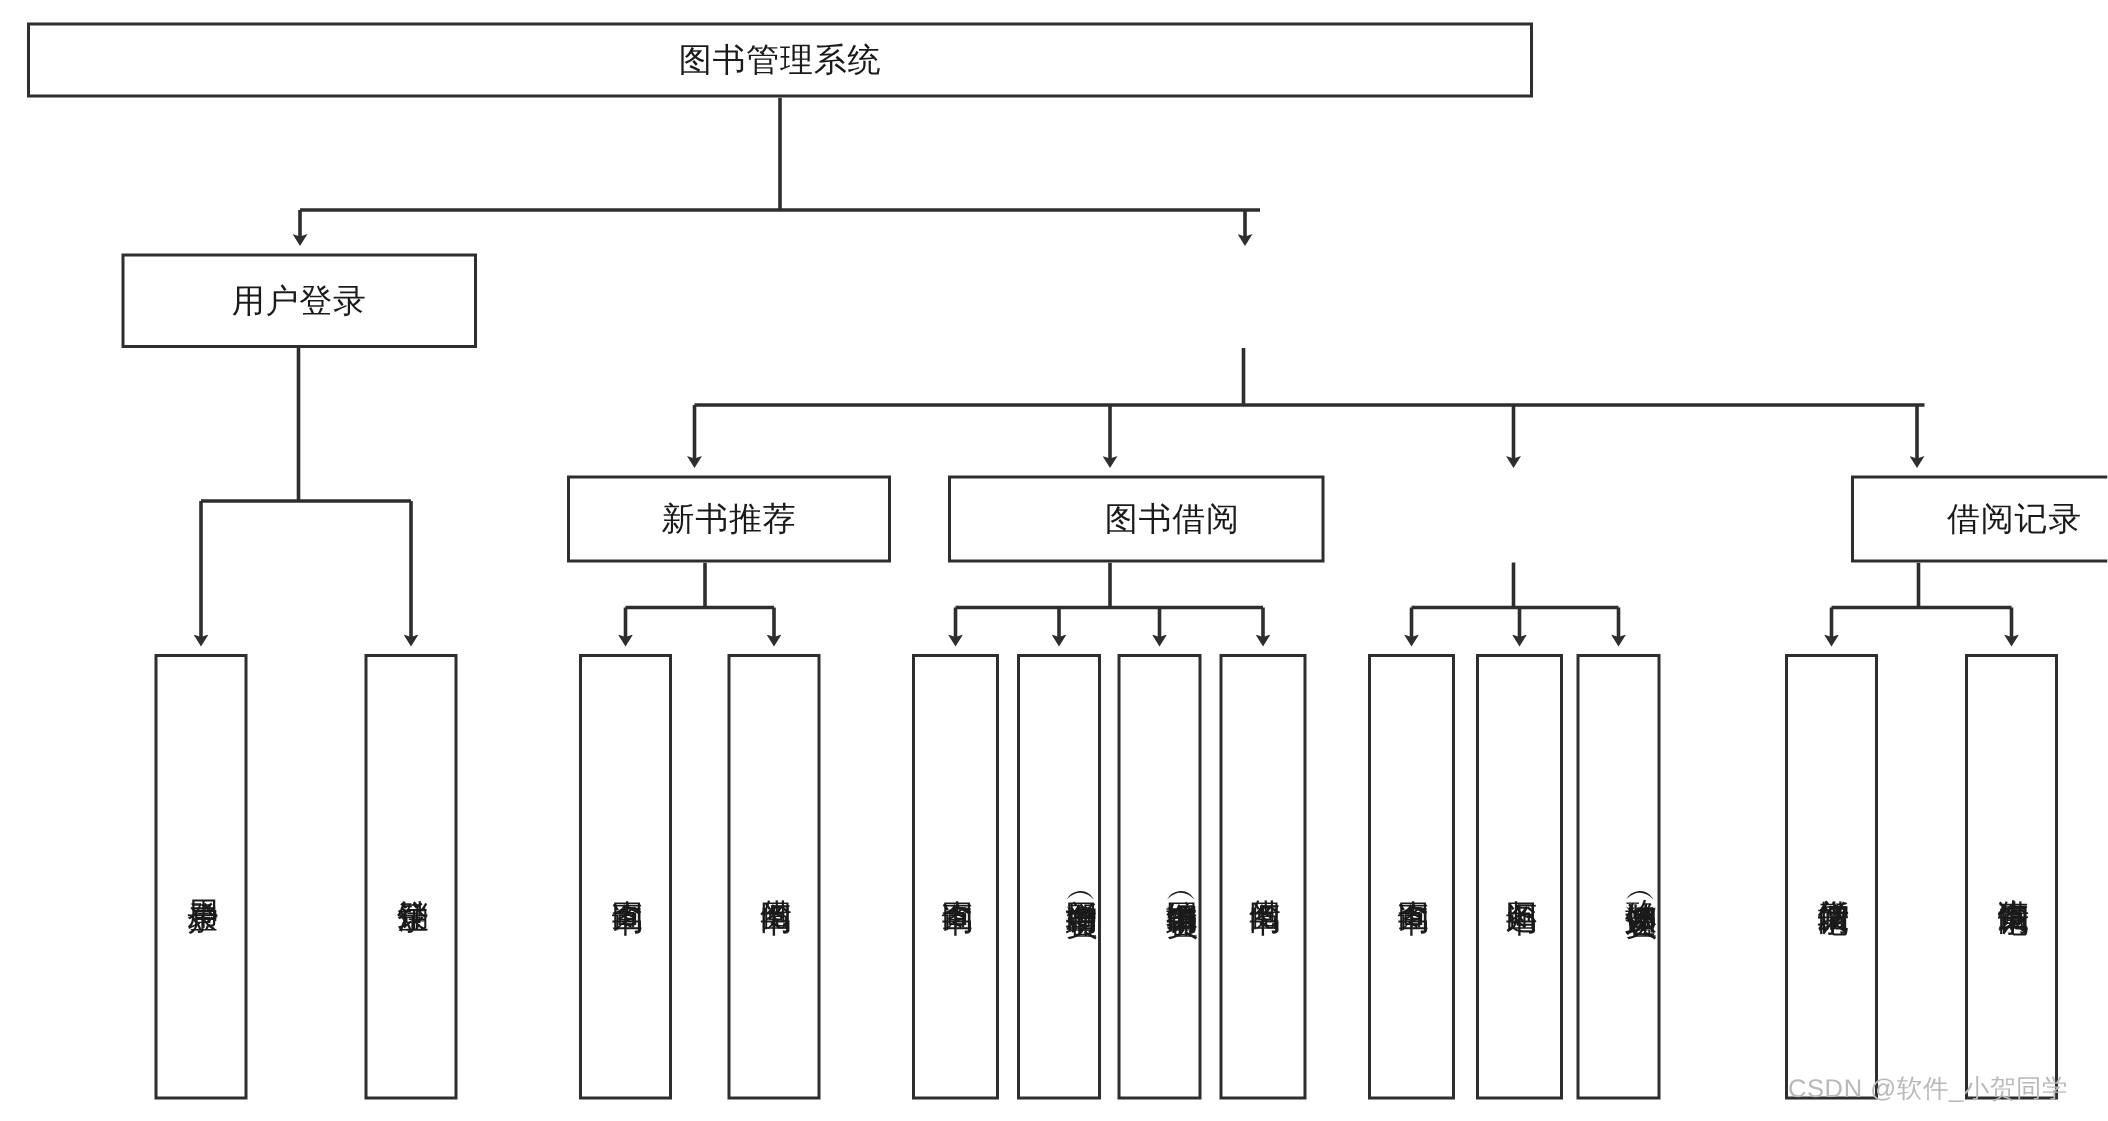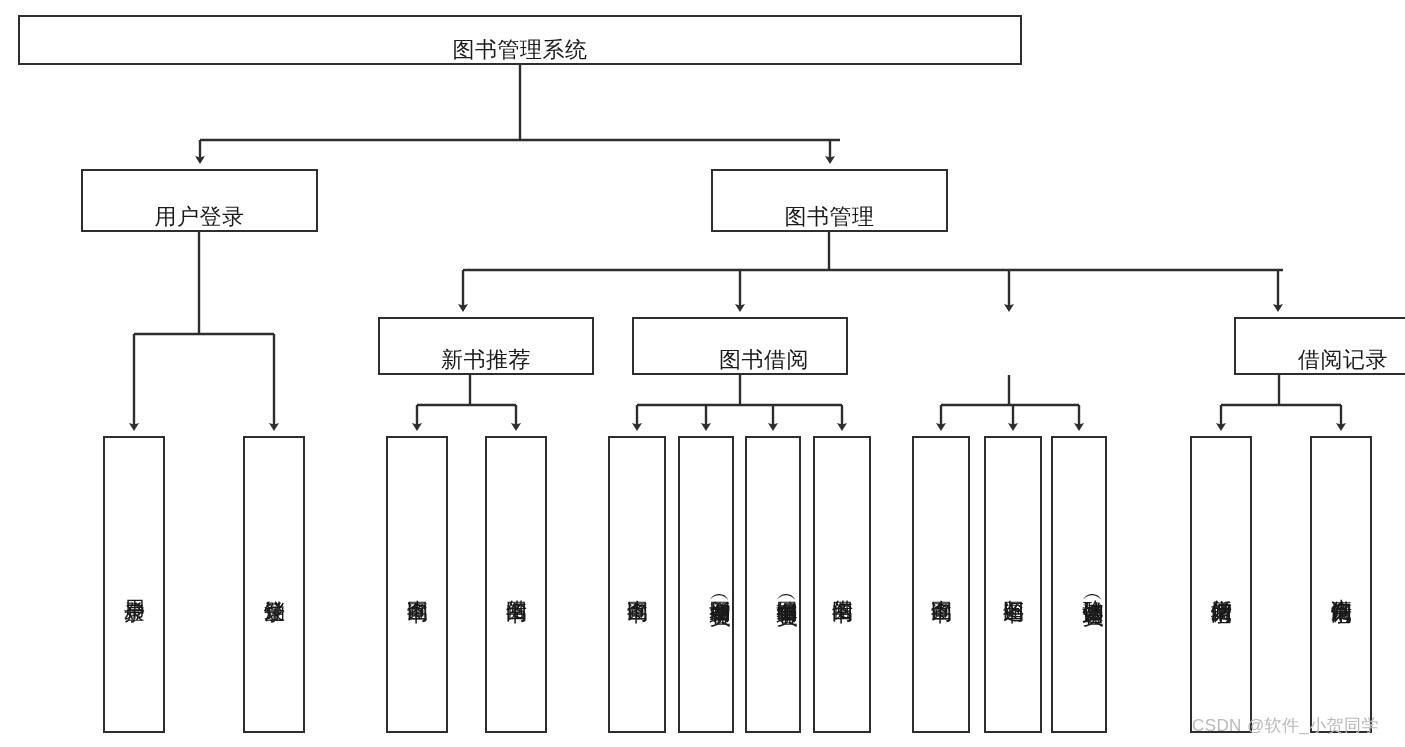--- a/index.html
+++ b/index.html
@@ -24,21 +24,21 @@
     width: 1405px;
     height: 747px;
     pointer-events: none;
   }
   .node {
     position: absolute;
     box-sizing: border-box;
     border: 2px solid #2e2e2e;
     background: #ffffff;
     display: flex;
-    align-items: flex-end;
+    align-items: center;
     justify-content: center;
     color: #1a1a1a;
     line-height: 1.18;
   }
   .node-h {
     font-size: 22px;
     letter-spacing: 0.5px;
   }
   .node-v {
     writing-mode: vertical-rl;
@@ -122,28 +122,25 @@
     </g>
   </svg>
 
   <div class="node node-h" style="left:18px; top:15px; width:1004px; height:50px;">
     <span>图书管理系统</span>
   </div>
 
   <div class="node node-h" style="left:81px; top:169px; width:237px; height:63px;">
     <span>用户登录</span>
   </div>
-  <div class="node node-h" style="left:711px; top:169px; width:237px; height:63px;">
-    <span>图书管理</span>
-  </div>
 
   <div class="node node-h" style="left:362px; top:317px; width:216px; height:58px;margin-left:16px;">
     <span>新书推荐</span>
   </div>
-  <div class="node node-h" style="left:632px; top:317px; width:216px; height:58px;padding-left:48px;">
+  <div class="node node-h" style="left:632px; top:317px; width:251px; height:58px;padding-left:48px;">
     <span>图书借阅</span>
   </div>
   <div class="node node-h" style="left:1234px; top:317px; width:218px; height:58px;">
     <span>借阅记录</span>
   </div>
 
   <div class="node node-v center-v" style="left:103px; top:436px; width:62px; height:297px;">
     <span>用户登录</span>
   </div>
   <div class="node node-v center-v" style="left:243px; top:436px; width:62px; height:297px;">

